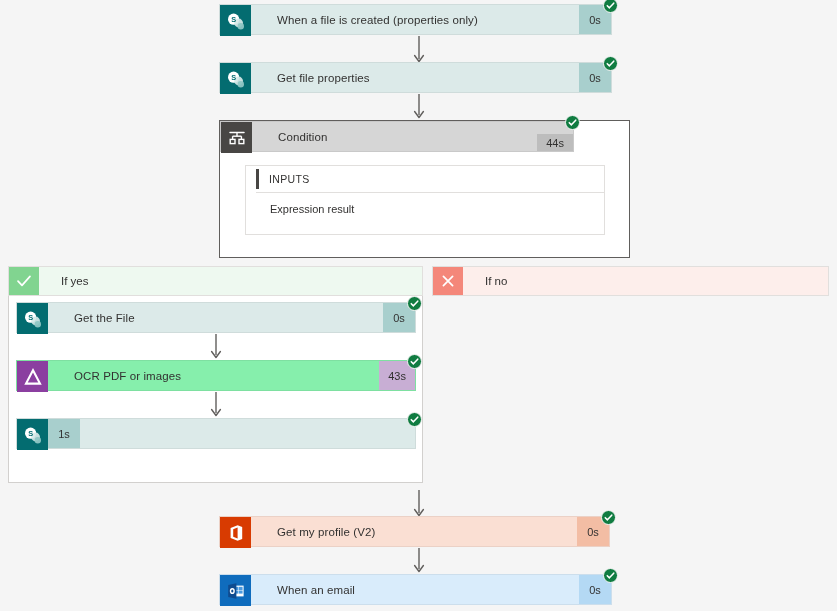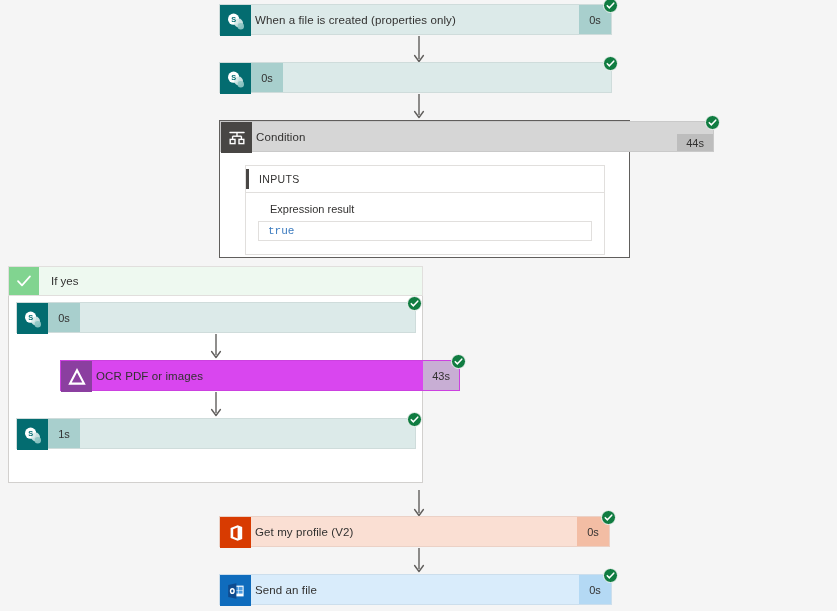--- a/index.html
+++ b/index.html
@@ -27,21 +27,21 @@
   }
   .card .ic {
     width: 31px; height: 31px;
     flex: 0 0 31px;
     display: flex; align-items: center; justify-content: center;
     position: relative;
   }
   .card .ttl {
     flex: 1 1 auto;
     display: flex; align-items: center;
-    padding-left: 4px;
+    padding-left: 26px;
     font-size: 11.5px;
     color: #323130;
     letter-spacing: .1px;
     white-space: nowrap;
     overflow: hidden;
   }
   .card .dur {
     flex: 0 0 auto;
     min-width: 32px;
     display: flex; align-items: center; justify-content: center;
@@ -52,21 +52,21 @@
 
   
   .t-sp   { background: #dceae9; }
   .t-sp   .ic  { background: #036c70; }
   .t-sp   .dur { background: #a8cfcd; }
 
   .t-cond { background: #d6d6d6; }
   .t-cond .ic  { background: #484644; }
   .t-cond .dur { background: #bdbdbd; margin-top: 12px; }
 
-  .t-ocr  { background: #d946ef; margin-left: 44px; }
+  .t-ocr  { background: #86efac; }
   .t-ocr  .ic  { background: #8b3fa0; }
   .t-ocr  .dur { background: #c8aed4; }
 
   .t-o365 { background: #fadfd3; }
   .t-o365 .ic  { background: #d83b01; }
   .t-o365 .dur { background: #f3bda4; }
 
   .t-outl { background: #d9ecfb; }
   .t-outl .ic  { background: #0f6cbd; }
   .t-outl .dur { background: #b4d9f4; }
@@ -91,35 +91,36 @@
   .arrow svg { display: block; }
 
   
   #condition-frame {
     position: absolute;
     left: 219px; top: 120px;
     width: 411px; height: 138px;
     border: 1px solid #605e5c;
     background: #ffffff;
   }
-  #condition-card { left: 0; top: 0; width: 494px; }
+  #condition-card { left: 0; top: 0; width: 354px; }
 
   #inputs-panel {
     position: absolute;
     left: 25px; top: 44px;
     width: 360px;
     border: 1px solid #e1dfdd;
     background: #fff;
   }
   #inputs-header {
     height: 27px;
     display: flex; align-items: center;
     border-bottom: 1px solid #e1dfdd;
     position: relative;
     padding-left: 13px;
+    margin-left: 10px;
   }
   #inputs-header:before {
     content: "";
     position: absolute;
     left: 0; top: 3px; bottom: 3px;
     width: 3px;
     background: #484644;
   }
   #inputs-header span {
     font-size: 10.5px;
@@ -151,21 +152,21 @@
     display: flex; align-items: stretch;
     border: 1px solid #e1dfdd;
   }
   .branch-head .bico {
     width: 30px; flex: 0 0 30px;
     display: flex; align-items: center; justify-content: center;
   }
   .branch-head .blbl {
     flex: 1 1 auto;
     display: flex; align-items: center;
-    padding-left: 12px;
+    padding-left: 22px;
     font-size: 11.5px;
     color: #323130;
   }
   #branch-yes { left: 8px; top: 266px; width: 415px; background: #eef9f0; }
   #branch-yes .bico { background: #81d490; }
   #branch-no  { left: 432px; top: 266px; width: 397px; background: #fdeeeb; }
   #branch-no  .bico { background: #f4877a; }
 
   #branch-yes-body {
     position: absolute;
@@ -213,20 +214,21 @@
 
   <div class="card t-sp" style="left:219px; top:62px; width:393px;">
     <div class="ic">
       <svg width="20" height="20" viewBox="0 0 20 20">
         <circle cx="7.6" cy="8.2" r="5.6" fill="#ffffff"></circle>
         <circle cx="12.6" cy="12.0" r="4.4" fill="#d7e9e8" opacity="0.92"></circle>
         <circle cx="14.8" cy="15.3" r="3.2" fill="#8fc6c4" opacity="0.95"></circle>
         <text x="7.6" y="11.4" font-family="Liberation Sans, sans-serif" font-size="7.4" font-weight="bold" fill="#036c70" text-anchor="middle">S</text>
       </svg>
     </div>
+    <div class="ttl">Get file properties</div>
     <div class="dur">0s</div>
     <div class="badge">
       <svg width="9" height="9" viewBox="0 0 10 10">
           <path d="M1.4 5.2 L3.8 7.6 L8.6 2.4" fill="none" stroke="#ffffff" stroke-width="1.7" stroke-linecap="round" stroke-linejoin="round"></path>
         </svg>
     </div>
   </div>
 
   <div class="arrow" style="left:411px; top:94px; height:28px;">
     <svg width="16" height="28" viewBox="0 0 16 28">
@@ -257,48 +259,56 @@
           </svg>
       </div>
     </div>
 
     <div id="inputs-panel">
       <div id="inputs-header">
         <span>INPUTS</span>
       </div>
       <div id="inputs-body">
         <div id="expr-label">Expression result</div>
-        <div id="expr-value">true</div>
       </div>
     </div>
 
   </div>
 
   <div class="branch-head" id="branch-yes">
     <div class="bico">
       <svg width="18" height="18" viewBox="0 0 18 18">
         <path d="M3 9.2 L7 13.4 L15 4.4" fill="none" stroke="#ffffff" stroke-width="1.7" stroke-linecap="round" stroke-linejoin="round"></path>
       </svg>
     </div>
     <div class="blbl">If yes</div>
   </div>
 
+  <div class="branch-head" id="branch-no">
+    <div class="bico">
+      <svg width="18" height="18" viewBox="0 0 18 18">
+        <path d="M4.4 4.4 L13.6 13.6 M13.6 4.4 L4.4 13.6" fill="none" stroke="#ffffff" stroke-width="1.7" stroke-linecap="round"></path>
+      </svg>
+    </div>
+    <div class="blbl">If no</div>
+  </div>
 
   <div id="branch-yes-body"></div>
   <div id="branch-no-body"></div>
 
   <div class="card t-sp" style="left:16px; top:302px; width:400px;">
     <div class="ic">
       <svg width="20" height="20" viewBox="0 0 20 20">
         <circle cx="7.6" cy="8.2" r="5.6" fill="#ffffff"></circle>
         <circle cx="12.6" cy="12.0" r="4.4" fill="#d7e9e8" opacity="0.92"></circle>
         <circle cx="14.8" cy="15.3" r="3.2" fill="#8fc6c4" opacity="0.95"></circle>
         <text x="7.6" y="11.4" font-family="Liberation Sans, sans-serif" font-size="7.4" font-weight="bold" fill="#036c70" text-anchor="middle">S</text>
       </svg>
     </div>
+    <div class="ttl">Get the File</div>
     <div class="dur">0s</div>
     <div class="badge">
       <svg width="9" height="9" viewBox="0 0 10 10">
           <path d="M1.4 5.2 L3.8 7.6 L8.6 2.4" fill="none" stroke="#ffffff" stroke-width="1.7" stroke-linecap="round" stroke-linejoin="round"></path>
         </svg>
     </div>
   </div>
 
   <div class="arrow" style="left:208px; top:334px; height:28px;">
     <svg width="16" height="28" viewBox="0 0 16 28">
@@ -382,21 +392,21 @@
         <rect x="7.4" y="4.6" width="10.2" height="10.8" fill="#ffffff"></rect>
         <rect x="8.6" y="5.8" width="3.9" height="3.2" fill="#4a9ae0"></rect>
         <rect x="13.0" y="5.8" width="3.6" height="3.2" fill="#4a9ae0"></rect>
         <rect x="8.6" y="9.5" width="3.9" height="3.1" fill="#4a9ae0"></rect>
         <rect x="13.0" y="9.5" width="3.6" height="3.1" fill="#4a9ae0"></rect>
         <path d="M2.2 4.0 L10.4 2.2 V17.8 L2.2 16.0 Z" fill="#0f4b8f"></path>
         <ellipse cx="6.3" cy="10.0" rx="2.5" ry="3.1" fill="#ffffff"></ellipse>
         <ellipse cx="6.3" cy="10.0" rx="1.1" ry="1.6" fill="#0f4b8f"></ellipse>
       </svg>
     </div>
-    <div class="ttl">Send an file</div>
+    <div class="ttl">When an email</div>
     <div class="dur">0s</div>
     <div class="badge">
       <svg width="9" height="9" viewBox="0 0 10 10">
           <path d="M1.4 5.2 L3.8 7.6 L8.6 2.4" fill="none" stroke="#ffffff" stroke-width="1.7" stroke-linecap="round" stroke-linejoin="round"></path>
         </svg>
     </div>
   </div>
 
 </div>
 

